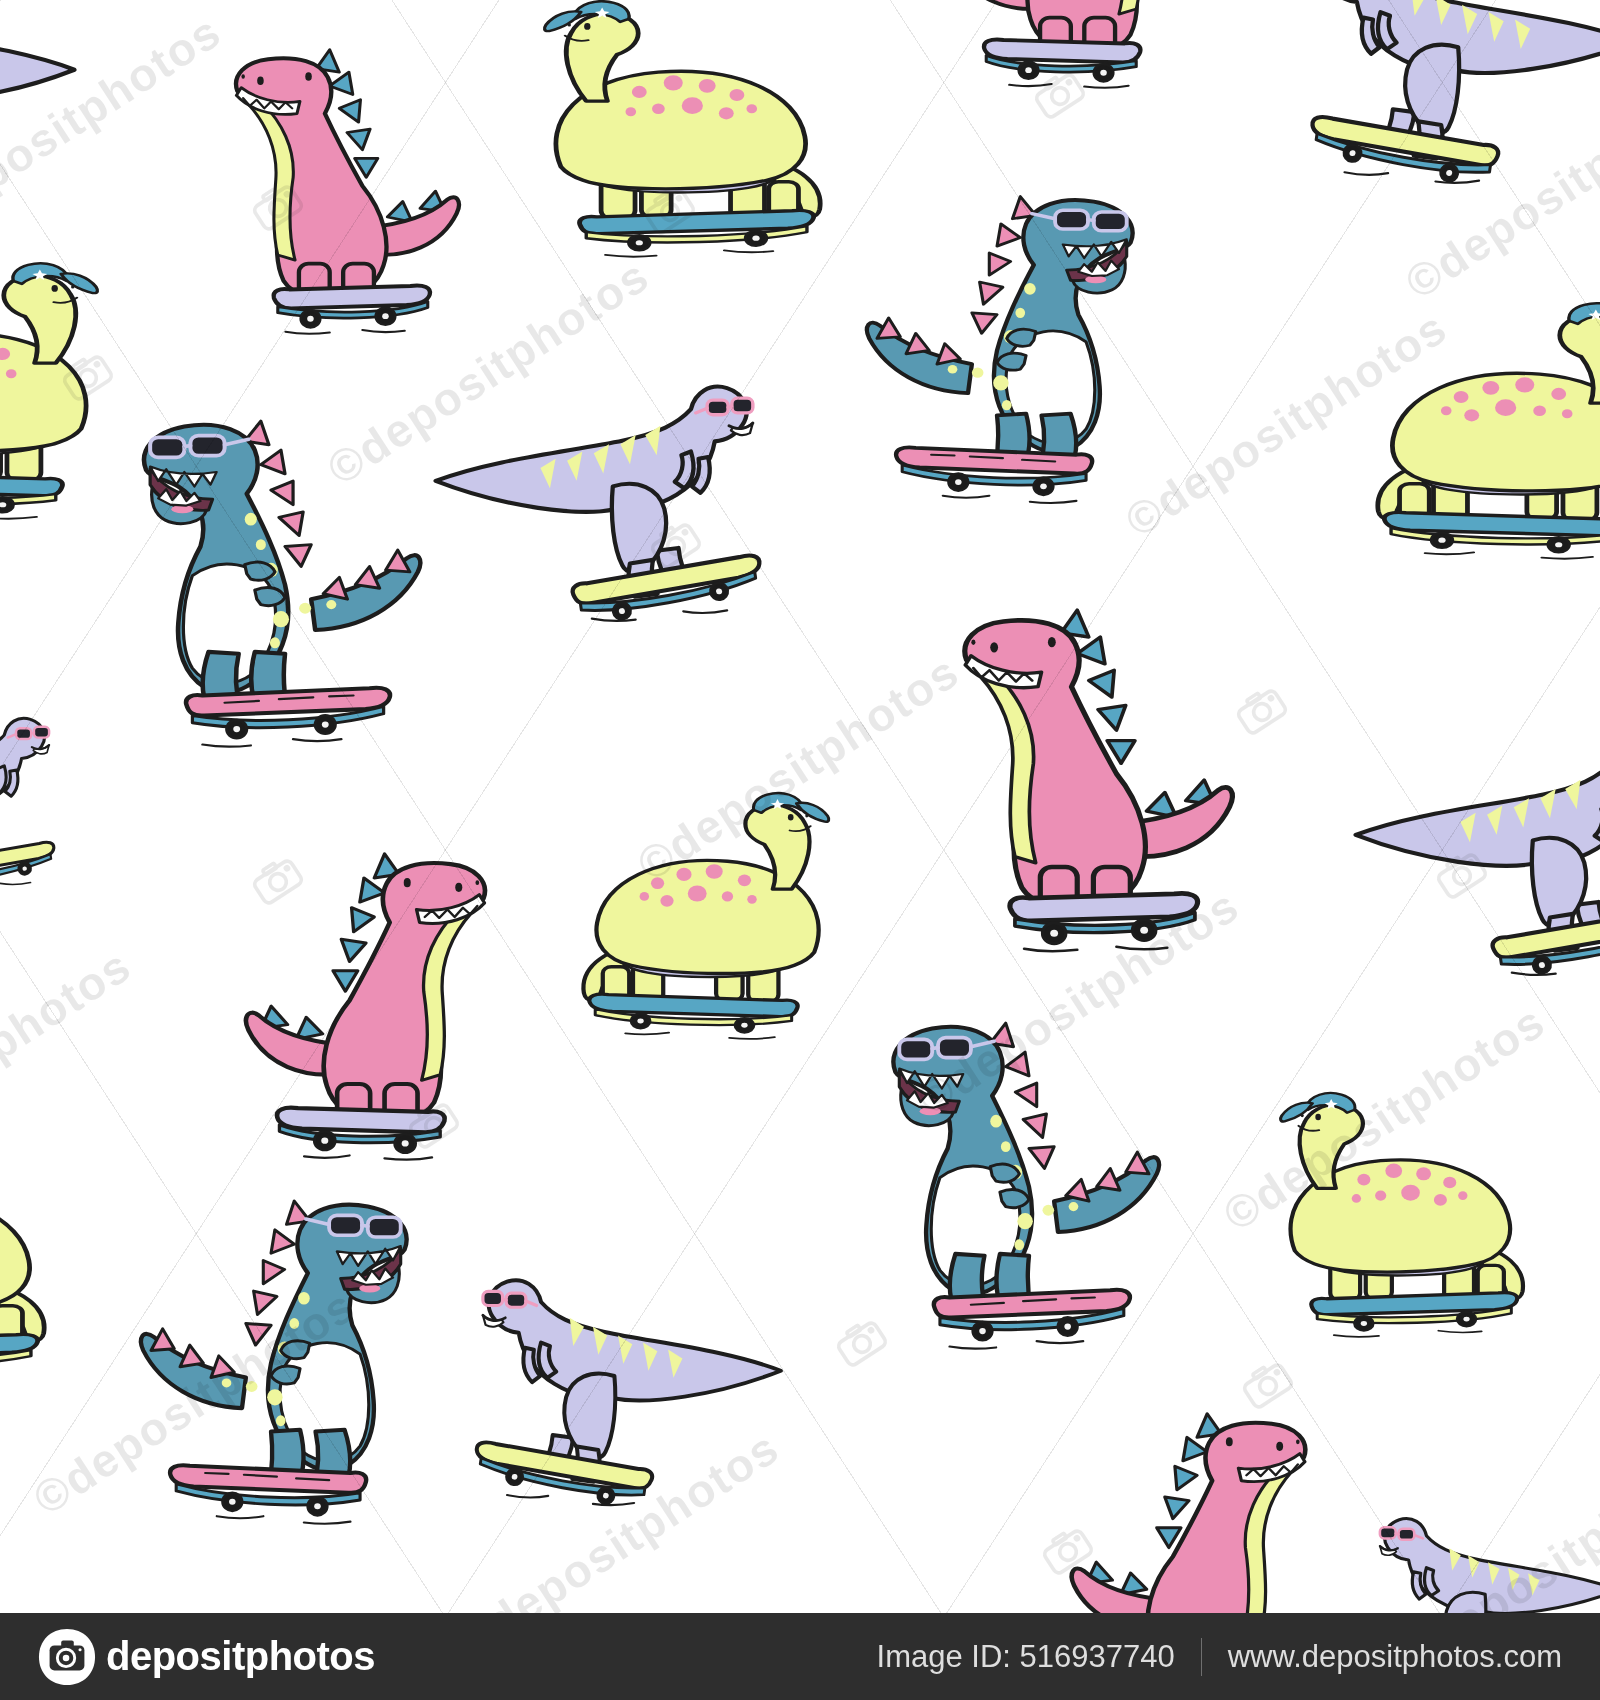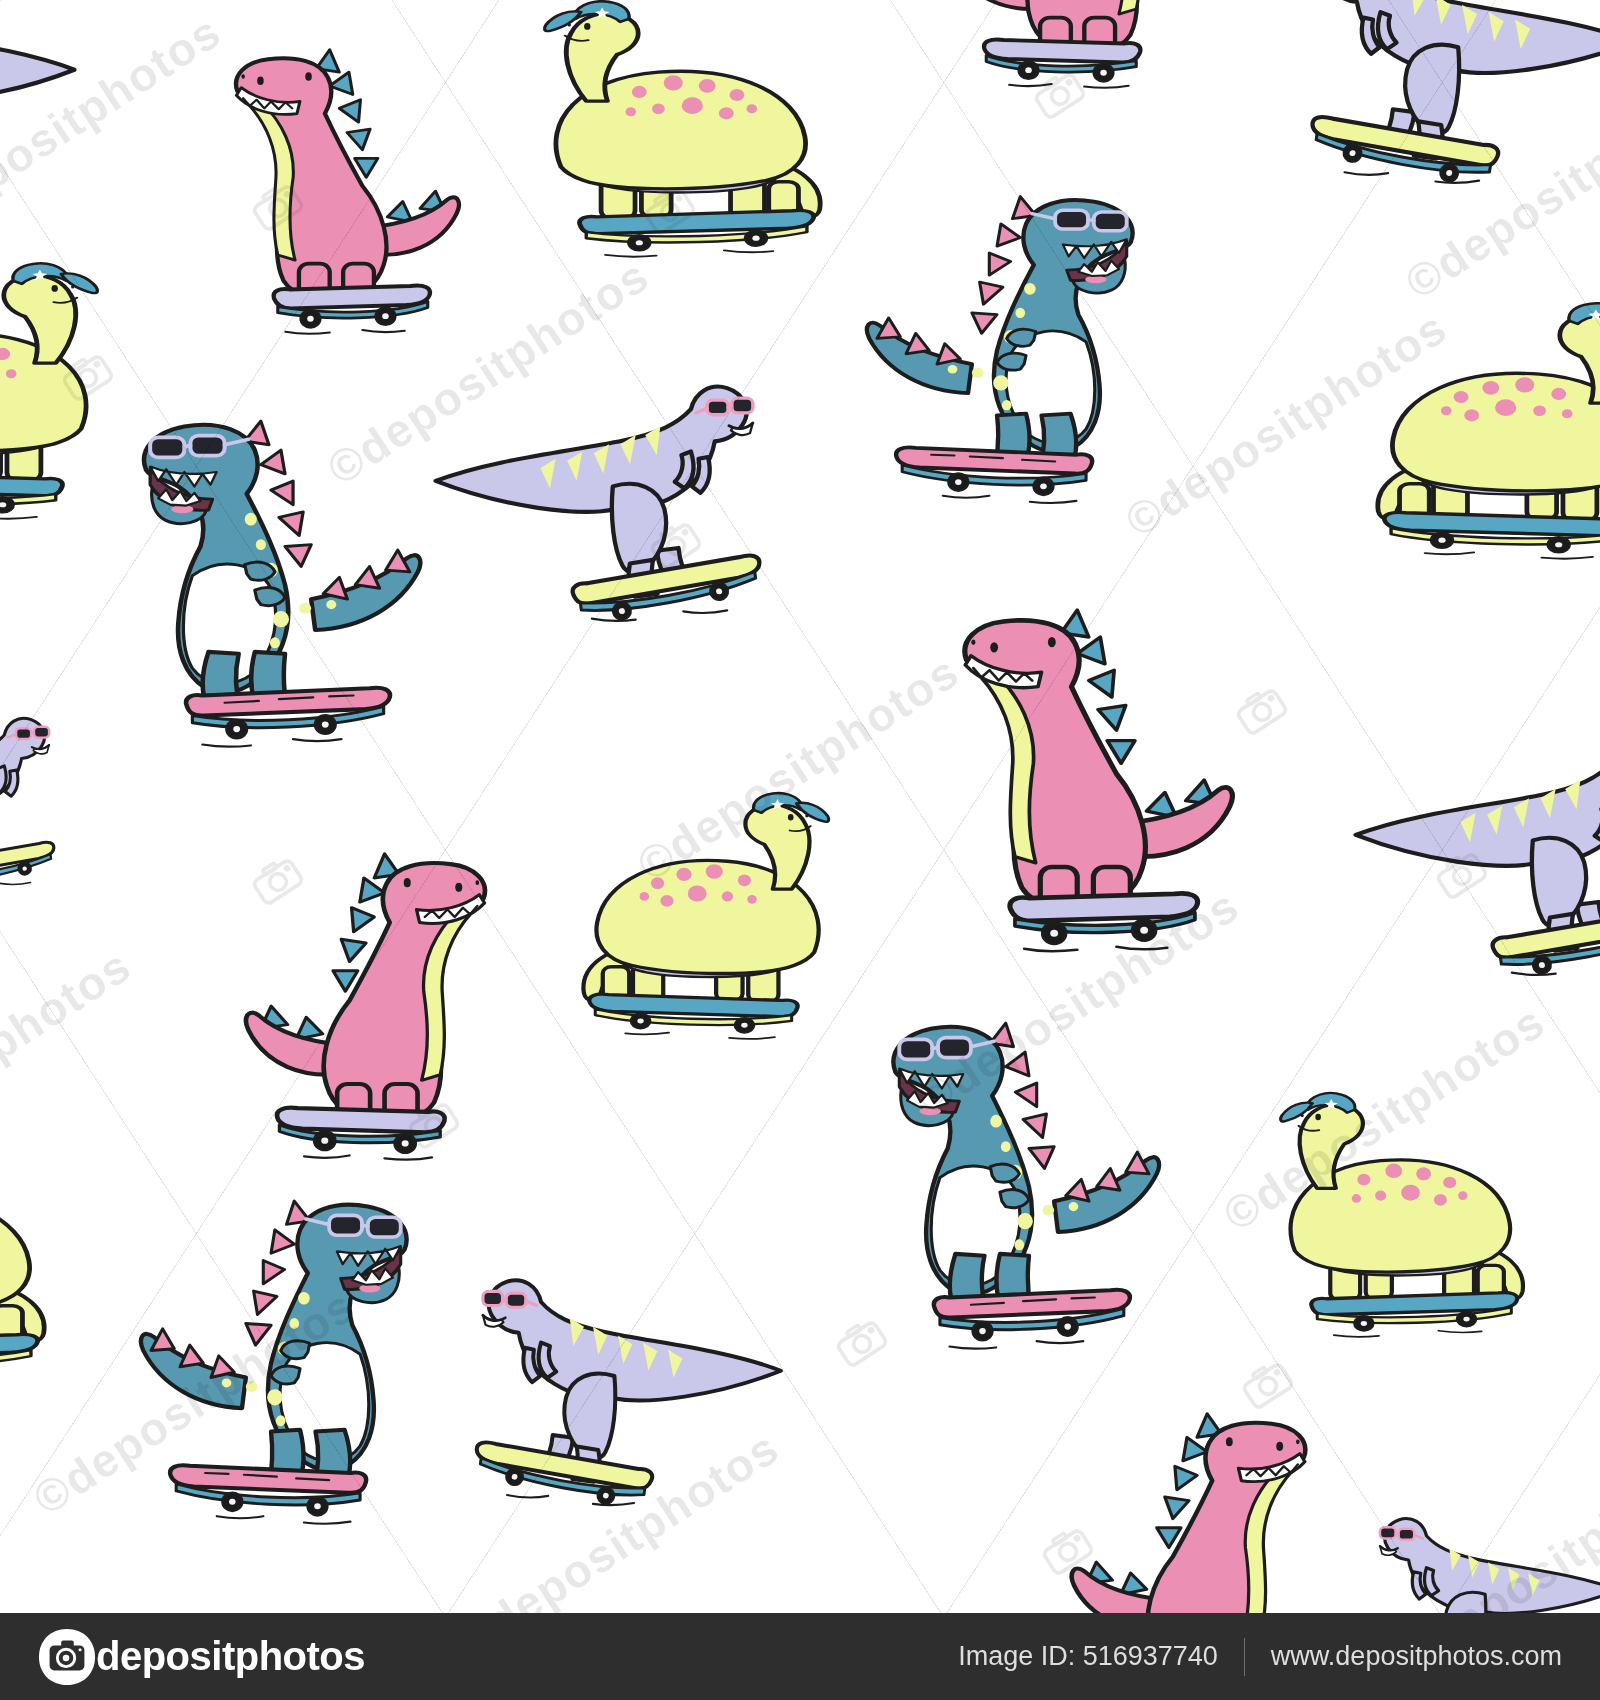--- a/index.html
+++ b/index.html
@@ -29,25 +29,25 @@
     background-image:
       repeating-linear-gradient(57deg,  rgba(0,0,0,0.10) 0 1px, transparent 1px 418px),
       repeating-linear-gradient(123deg, rgba(0,0,0,0.10) 0 1px, transparent 1px 418px);}
   .wm-text{position:absolute;transform:translate(-50%,-50%) rotate(-33deg);
     font-weight:700;font-size:46px;letter-spacing:1.5px;color:#000;opacity:0.085;white-space:nowrap;}
   .wm-cam{position:absolute;width:52px;height:40px;transform:translate(-50%,-50%) rotate(-33deg);opacity:0.09;}
   .wm-cam svg{width:100%;height:100%;}
   
   #footer{position:absolute;left:0;bottom:0;width:100%;height:87px;background:var(--c-bar,#2e2e2e);
     display:flex;align-items:center;justify-content:space-between;box-sizing:border-box;padding:0 38px;z-index:5;}
-  .logo{display:flex;align-items:center;gap:0;}
+  .logo{display:flex;align-items:center;gap:10px;}
   .logo-icon{width:58px;height:58px;}
   .logo-text{color:#ffffff;font-size:40px;font-weight:700;letter-spacing:-0.5px;}
   .meta{display:flex;align-items:center;gap:26px;}
-  .meta span{color:#dedede;font-size:27px;font-weight:400;}
+  .meta span{color:#dedede;font-size:31px;font-weight:400;}
   .divider{width:1px;height:38px;background:#6f6f6f;}
 </style>
 </head>
 <body>
 
 <div id="canvas" style="--c-pink: #ec8fb5; --c-yellow: #eff69d; --c-teal: #57a6c4; --c-tealbody: #5899b2; --c-lavender: #c9c7ea; --c-pinkframe: #ef9ec0; --c-mouth: #6b3349; --c-outline: #1d1d1d; --c-bar: #2e2e2e; --c-bg: #ffffff;">
 
   <svg id="defs" width="0" height="0" style="position:absolute" aria-hidden="true">
     <defs>
 

